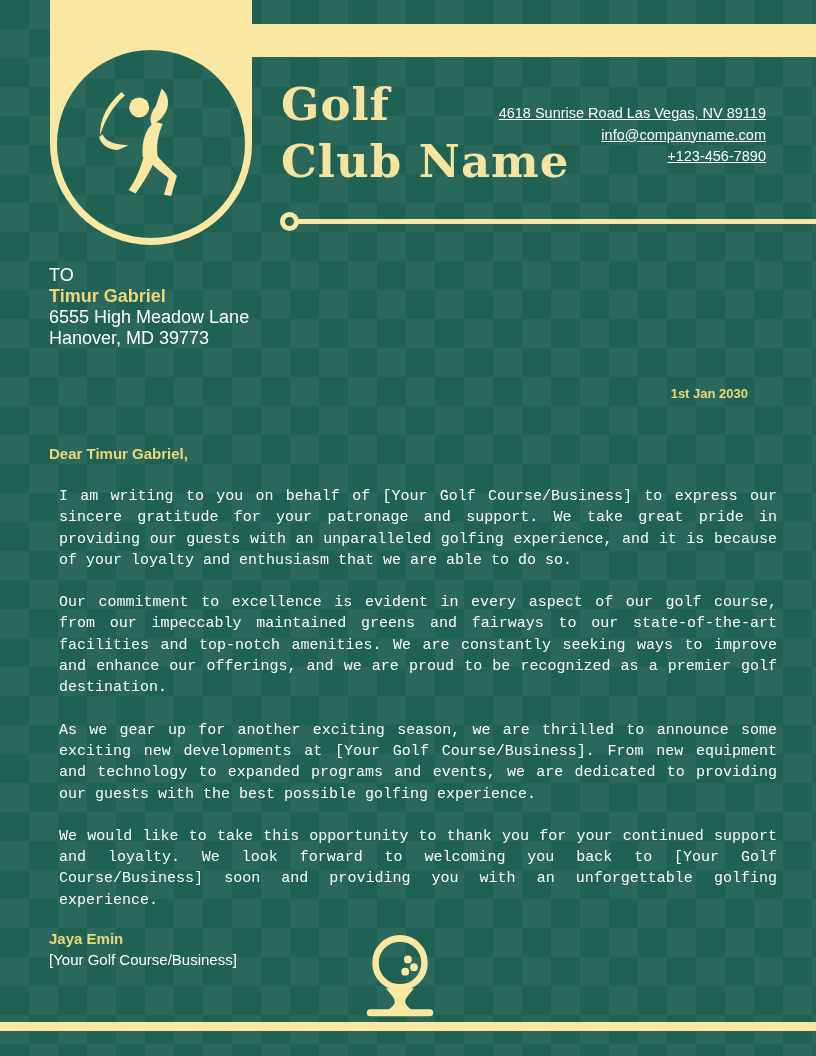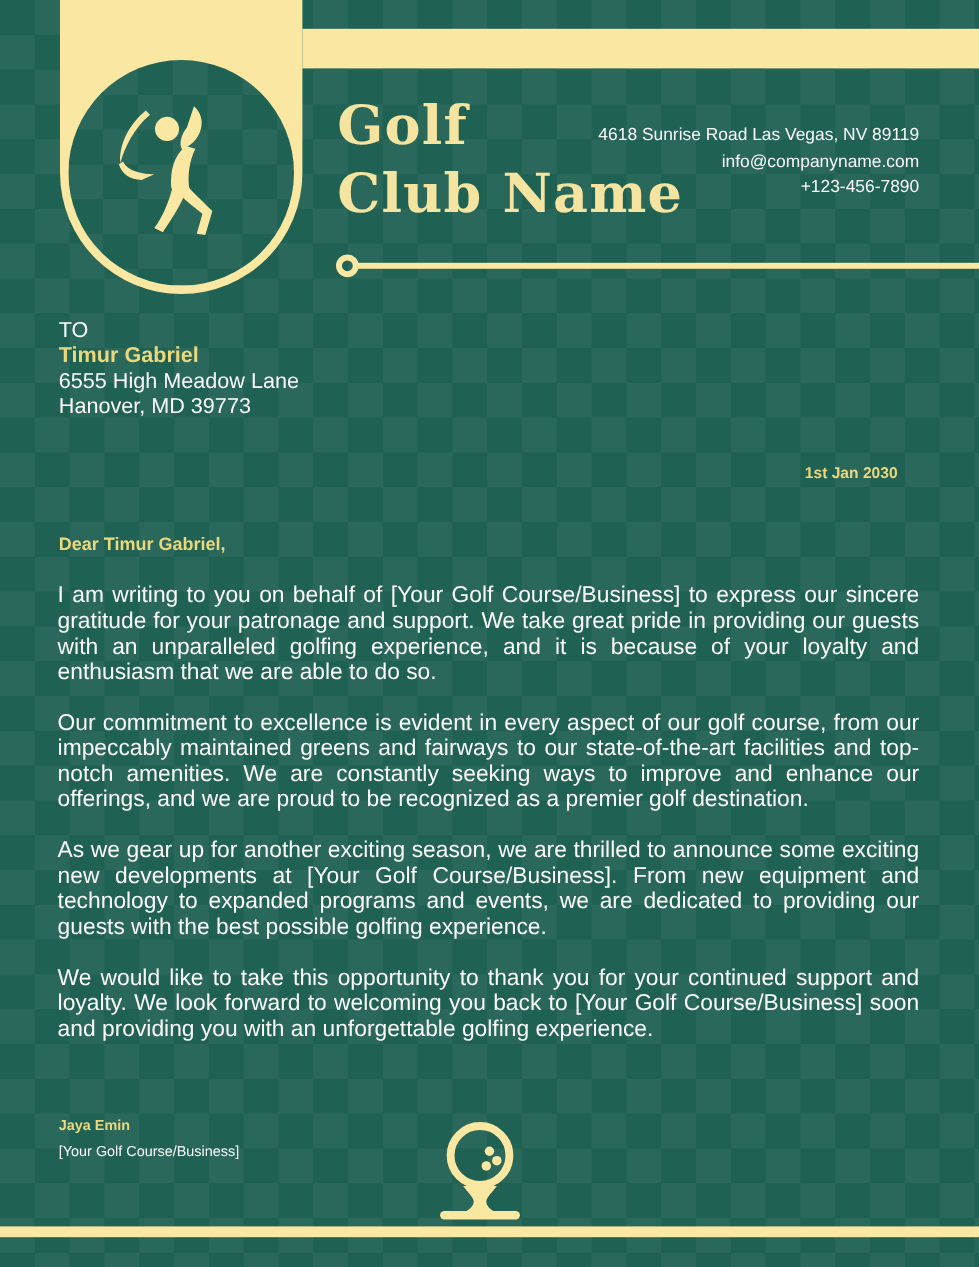--- a/index.html
+++ b/index.html
@@ -51,20 +51,21 @@
     letter-spacing: 1px;
     color: #F4E4A0;
   }
 
   .contact {
     position: absolute; right: 50px; top: 103px;
     text-align: right;
     font-size: 14.5px;
     line-height: 21.5px;
     color: #FBFBF8;
+    text-decoration: underline;
   }
 
   .divider-rule {
     position: absolute; left: 296px; top: 219px;
     width: 520px; height: 5px;
     background: #F9E7A2;
   }
   .divider-ring {
     position: absolute; left: 280px; top: 212px;
     width: 19px; height: 19px;
@@ -85,32 +86,33 @@
     position: absolute; right: 68px; top: 386px;
     font-size: 13px; font-weight: 700; color: #EBD87D;
   }
 
   .salutation {
     position: absolute; left: 49px; top: 445px;
     font-size: 15px; font-weight: 700; color: #EBD87D;
   }
 
   .letter-body {
-    position: absolute; left: 48px; top: 486px;
+    position: absolute; left: 59px; top: 486px;
     width: 718px;
-    font-size: 19px; line-height: 21.3px;
+    font-size: 15px; line-height: 21.3px;
     text-align: justify;
     color: #FBFBF8;
+    font-family: Liberation Mono, monospace;
   }
   .letter-body p { margin: 0 0 21px 0; }
   .letter-body p.closing { text-align: left; }
 
   .signature {
     position: absolute; left: 49px; top: 928px;
-    font-size: 12px; line-height: 21px;
+    font-size: 15px; line-height: 21px;
   }
 
   
   .ball-icon {
     position: absolute; left: 356px; top: 934px;
     width: 88px; height: 84px;
   }
   .footer-bar {
     position: absolute; left: 0; top: 1022px;
     width: 816px; height: 9px;

